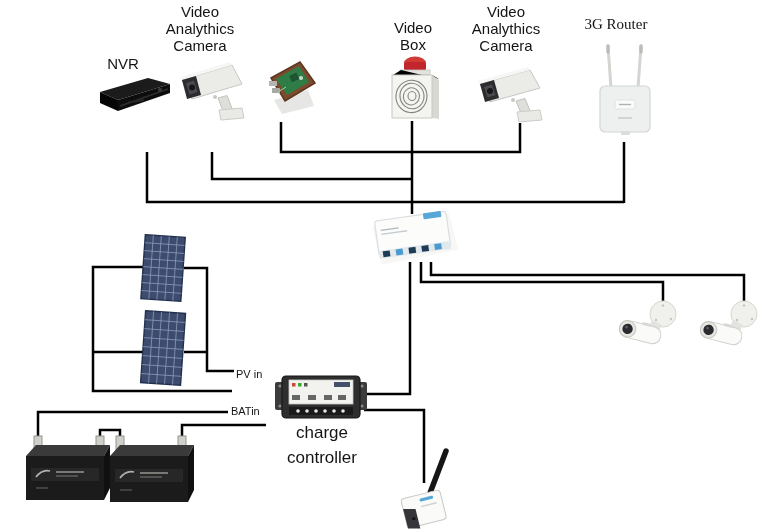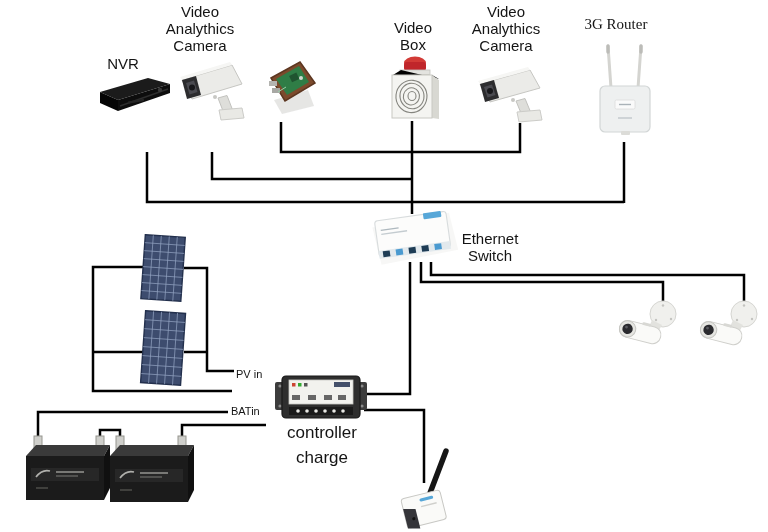--- a/index.html
+++ b/index.html
@@ -47,33 +47,29 @@
     <div>Box</div>
   </div>
   <div class="lbl" style="left:464px;top:3px;width:84px;">
     <div>Video</div>
     <div>Analythics</div>
     <div>Camera</div>
   </div>
   <div class="lbl" style="left:576px;top:16px;width:80px;font-family:Liberation Serif, serif;">
     <div>3G Router</div>
   </div>
-  <div class="lbl" style="left:448px;top:230px;width:84px;">
-    <div>Ethernet</div>
-    <div>Switch</div>
-  </div>
   <div class="lbl small" style="left:236px;top:367px;">
     <span>PV in</span>
   </div>
   <div class="lbl small" style="left:231px;top:404px;">
     <span>BATin</span>
   </div>
   <div class="lbl big" style="left:264px;top:420px;width:116px;">
+    <div>charge</div>
     <div>controller</div>
-    <div>charge</div>
   </div>
 
   <svg class="dev" style="left:98px;top:76px;" width="74" height="42" viewBox="0 0 74 42">
     <polygon points="2,16 50,2 72,8 20,24" fill="#1b1b1b"></polygon>
     <polygon points="2,16 20,24 20,35 2,27" fill="#050505"></polygon>
     <polygon points="20,24 72,8 72,17 20,35" fill="#0d0d0d"></polygon>
     <line x1="22" y1="30" x2="70" y2="13" stroke="#2e2e2e" stroke-width="1.5"></line>
     <circle cx="62" cy="14" r="2.2" fill="#383838"></circle>
     <rect x="30" y="24" width="16" height="2.5" fill="#262626" transform="rotate(-10 38 25)"></rect>
   </svg>

